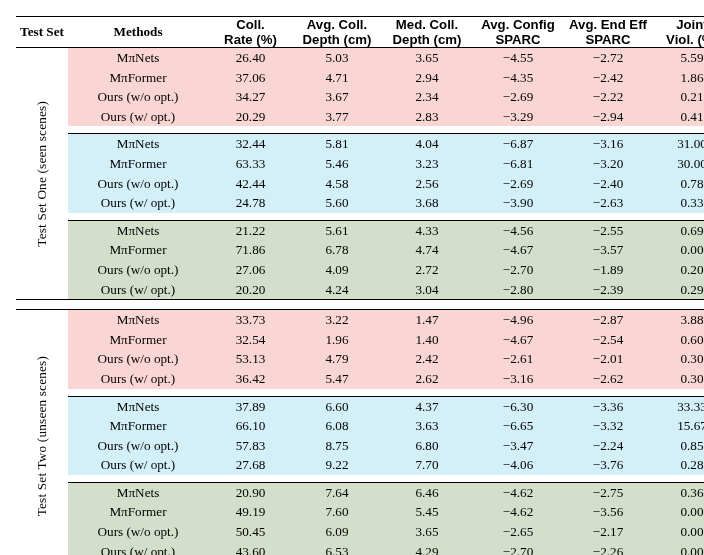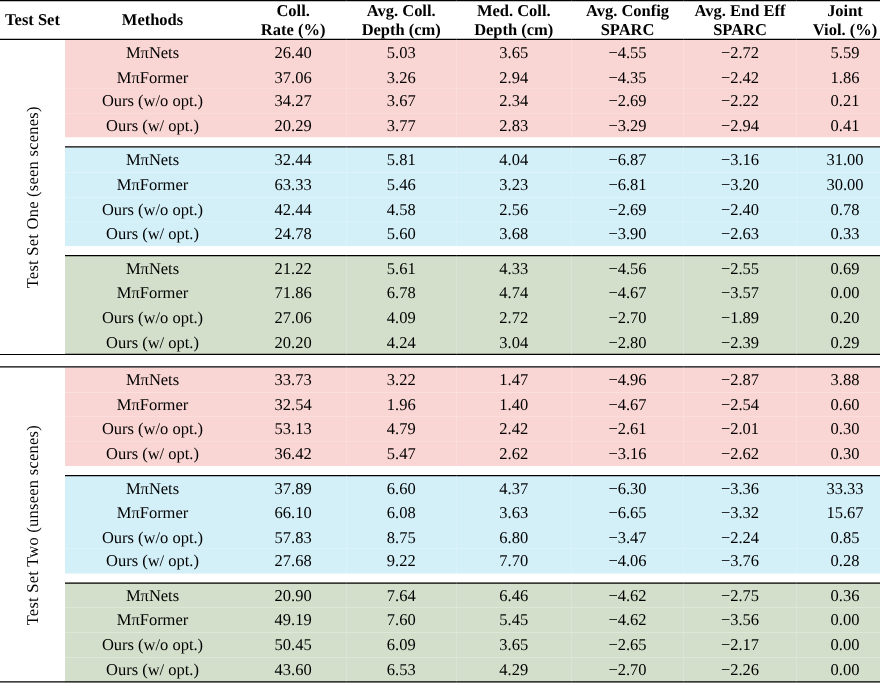--- a/index.html
+++ b/index.html
@@ -12,21 +12,21 @@
     height: 555px;
     font-family: "Liberation Serif", "DejaVu Serif", serif;
     color: #000;
     overflow: hidden;
   }
   .sheet {
     position: relative;
     width: 704px;
     height: 555px;
     box-sizing: border-box;
-    padding: 0;
+    padding: 16px;
   }
   table.main {
     border-collapse: collapse;
     width: 704px;
     table-layout: fixed;
   }
   table.main td, table.main th {
     padding: 0;
     margin: 0;
   }
@@ -40,21 +40,21 @@
   col.c-num5  { width: 78px; }
 
   .rule-top { border-top: 1.6px solid #000; }
 
   .hdr-cell {
     text-align: center;
     vertical-align: bottom;
     font-size: 13.2px;
     line-height: 15px;
     padding: 7px 2px 7px 2px;
-    font-family: Liberation Serif, serif;
+    font-family: Liberation Sans, sans-serif;
   }
   .hdr-cell .l1 { display: block; }
   .hdr-cell .l2 { display: block; }
 
   .hdr-single {
     text-align: center;
     vertical-align: middle;
     font-size: 13.2px;
     padding: 7px 2px;
   }
@@ -162,21 +162,21 @@
           <td class="data bg-pink" style="border-top: 0.9px solid rgb(0, 0, 0);">26.40</td>
           <td class="data bg-pink" style="border-top: 0.9px solid rgb(0, 0, 0);">5.03</td>
           <td class="data bg-pink" style="border-top: 0.9px solid rgb(0, 0, 0);">3.65</td>
           <td class="data bg-pink" style="border-top: 0.9px solid rgb(0, 0, 0);">−4.55</td>
           <td class="data bg-pink" style="border-top: 0.9px solid rgb(0, 0, 0);">−2.72</td>
           <td class="data bg-pink" style="border-top: 0.9px solid rgb(0, 0, 0);">5.59</td>
         </tr>
         <tr>
           <td class="meth bg-pink">MπFormer</td>
           <td class="data bg-pink">37.06</td>
-          <td class="data bg-pink">3.26</td>
+          <td class="data bg-pink">4.71</td>
           <td class="data bg-pink">2.94</td>
           <td class="data bg-pink">−4.35</td>
           <td class="data bg-pink">−2.42</td>
           <td class="data bg-pink">1.86</td>
         </tr>
         <tr>
           <td class="meth bg-pink">Ours (w/o opt.)</td>
           <td class="data bg-pink">34.27</td>
           <td class="data bg-pink">3.67</td>
           <td class="data bg-pink">2.34</td>

